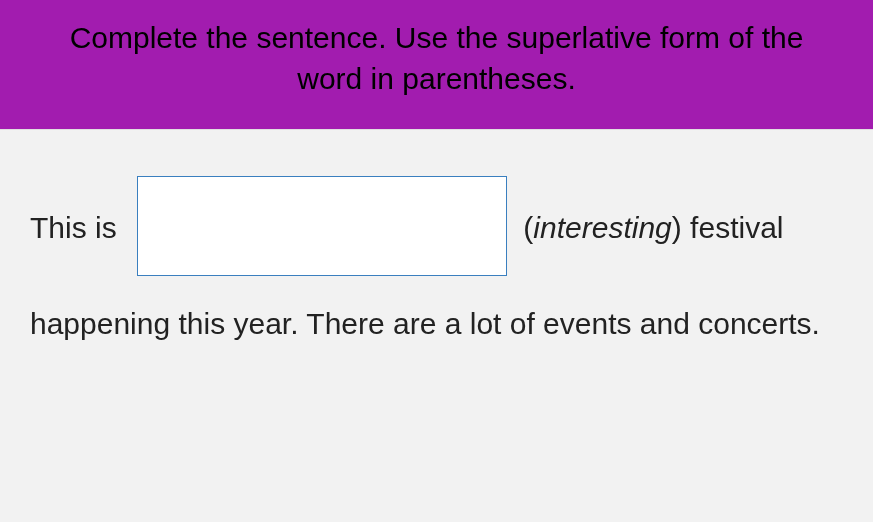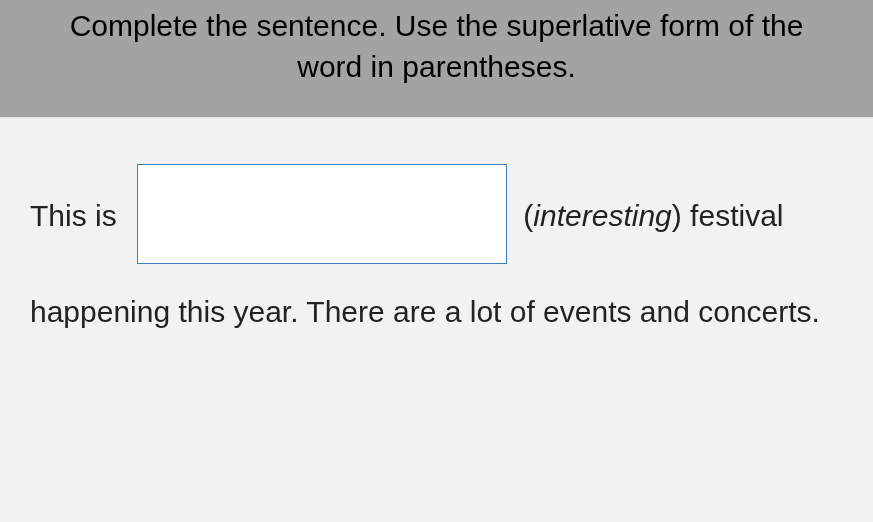--- a/index.html
+++ b/index.html
@@ -8,22 +8,22 @@
     box-sizing: border-box;
   }
   body {
     font-family: Arial, Helvetica, sans-serif;
     width: 873px;
     height: 522px;
     background: #ffffff;
     overflow: hidden;
   }
   .header {
-    background: #a3a3a3;
-    padding: 6px 50px 30px 50px;
+    background: #a21caf;
+    padding: 18px 50px 30px 50px;
     text-align: center;
   }
   .instruction {
     font-size: 30px;
     color: #000000;
     line-height: 1.35;
     font-weight: 400;
   }
   .exercise-area {
     background: #f2f2f2;

